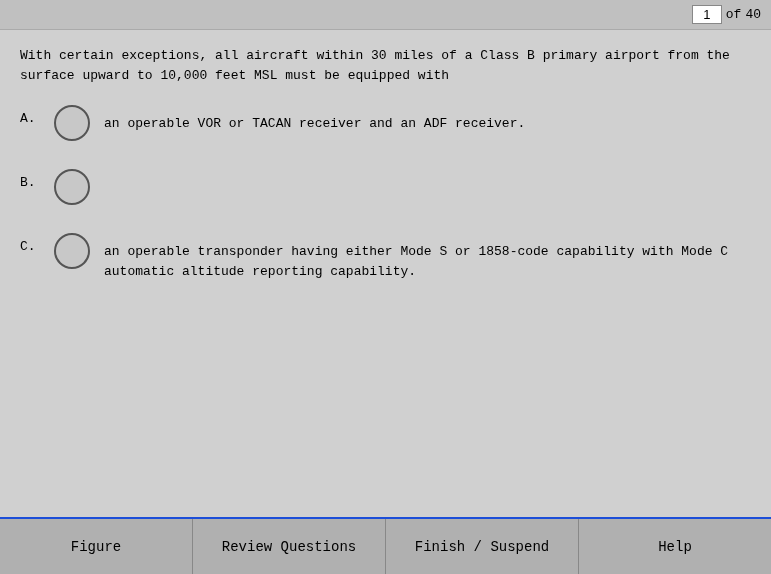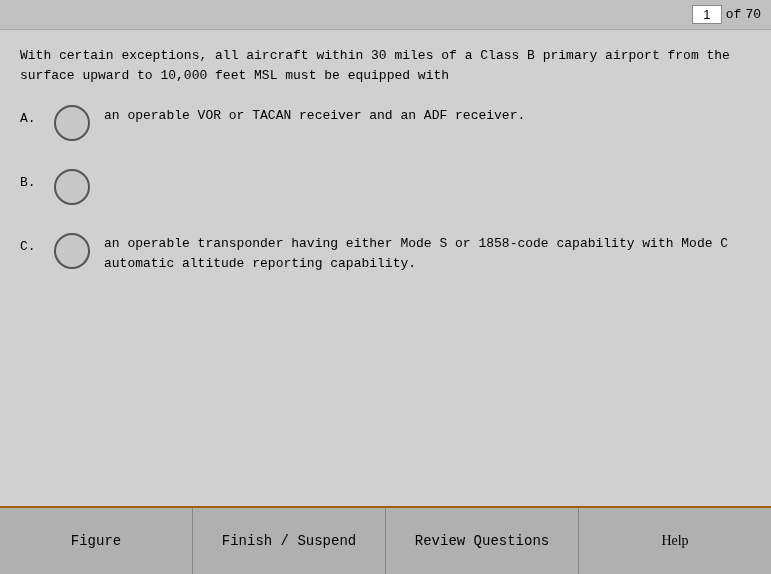--- a/index.html
+++ b/index.html
@@ -96,60 +96,59 @@
       cursor: pointer;
       display: flex;
       align-items: center;
       justify-content: center;
     }
 
     .answer-text {
       font-size: 13px;
       font-family: 'Courier New', Courier, monospace;
       line-height: 1.5;
-      margin-top: 1px;
+      margin-top: 9px;
       color: #000;
     }
 
     .bottom-bar {
       display: flex;
-      height: 68px;
-      border-top: 2px solid #a16207;
+      height: 57px;
+      border-top: 2px solid #1d4ed8;
     }
 
     .bottom-btn {
       flex: 1;
       display: flex;
       align-items: center;
       justify-content: center;
       background: #b0b0b0;
       border-right: 1px solid #888;
       font-size: 14px;
       font-family: 'Courier New', Courier, monospace;
       color: #000;
       cursor: pointer;
       text-align: center;
       padding: 4px 6px;
     }
 
     .bottom-btn:last-child {
       border-right: none;
-      font-family: Liberation Serif, serif;
     }
   </style>
 </head>
 <body>
 
 <div class="main-container">
 
   <div class="top-bar">
     <div class="page-indicator">
       <input class="page-input" type="text" value="1" style="">
       <span>of</span>
-      <span>70</span>
+      <span>40</span>
     </div>
   </div>
 
   <div class="question-area">
     <div class="question-text">With certain exceptions, all aircraft within 30 miles of a Class B primary
 airport from the surface upward to 10,000 feet MSL must be equipped with</div>
 
     <div class="answer-choices">
 
       <div class="answer-item">
@@ -168,18 +167,18 @@
         <div class="radio-circle"></div>
         <span class="answer-text">an operable transponder having either Mode S or 1858-code capability with
 Mode C automatic altitude reporting capability.</span>
       </div>
 
     </div>
   </div>
 
   <div class="bottom-bar">
     <div class="bottom-btn">Figure</div>
+    <div class="bottom-btn">Review Questions</div>
     <div class="bottom-btn">Finish / Suspend</div>
-    <div class="bottom-btn">Review Questions</div>
     <div class="bottom-btn">Help</div>
   </div>
 
 </div>
 
 </body></html>

